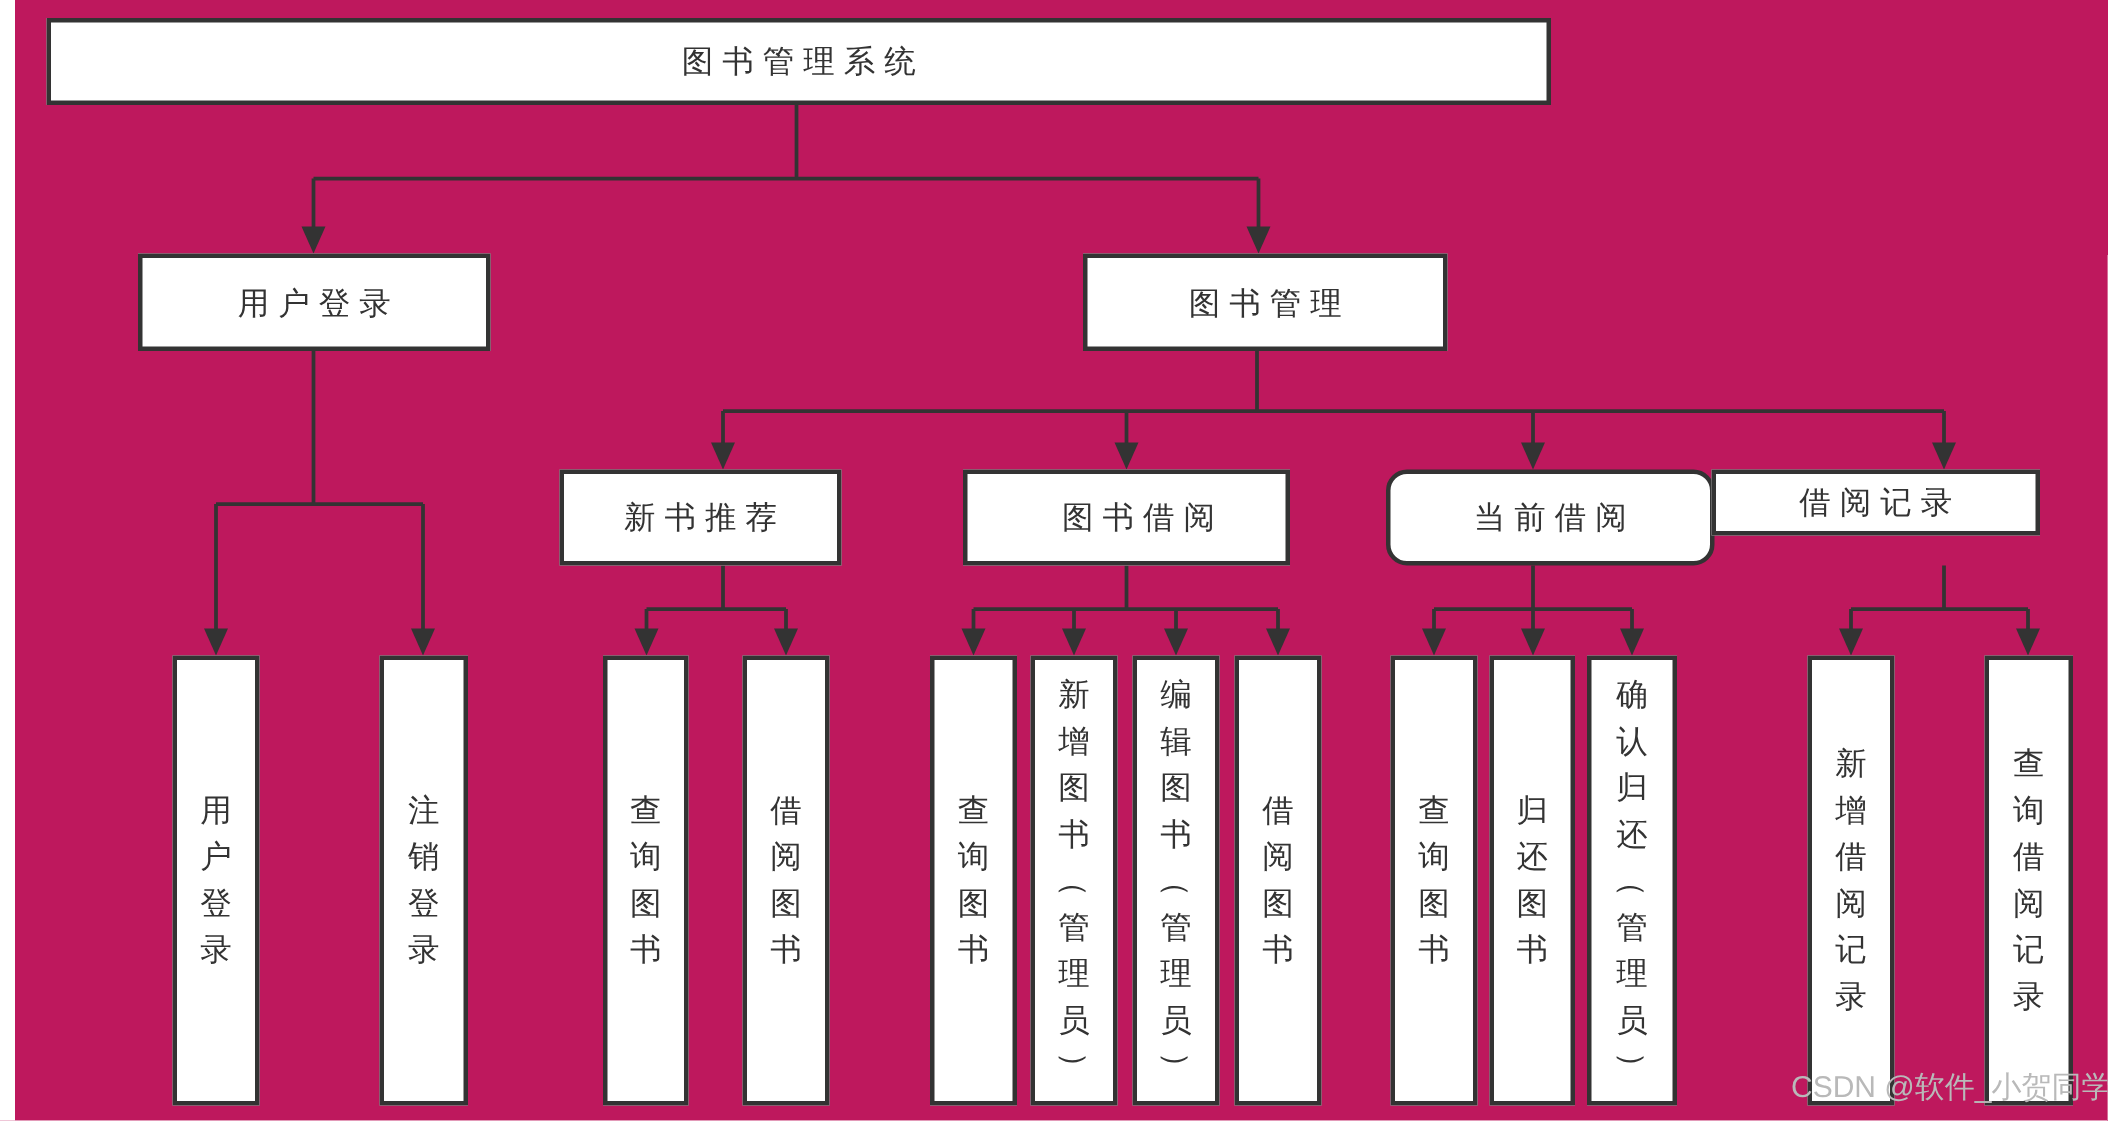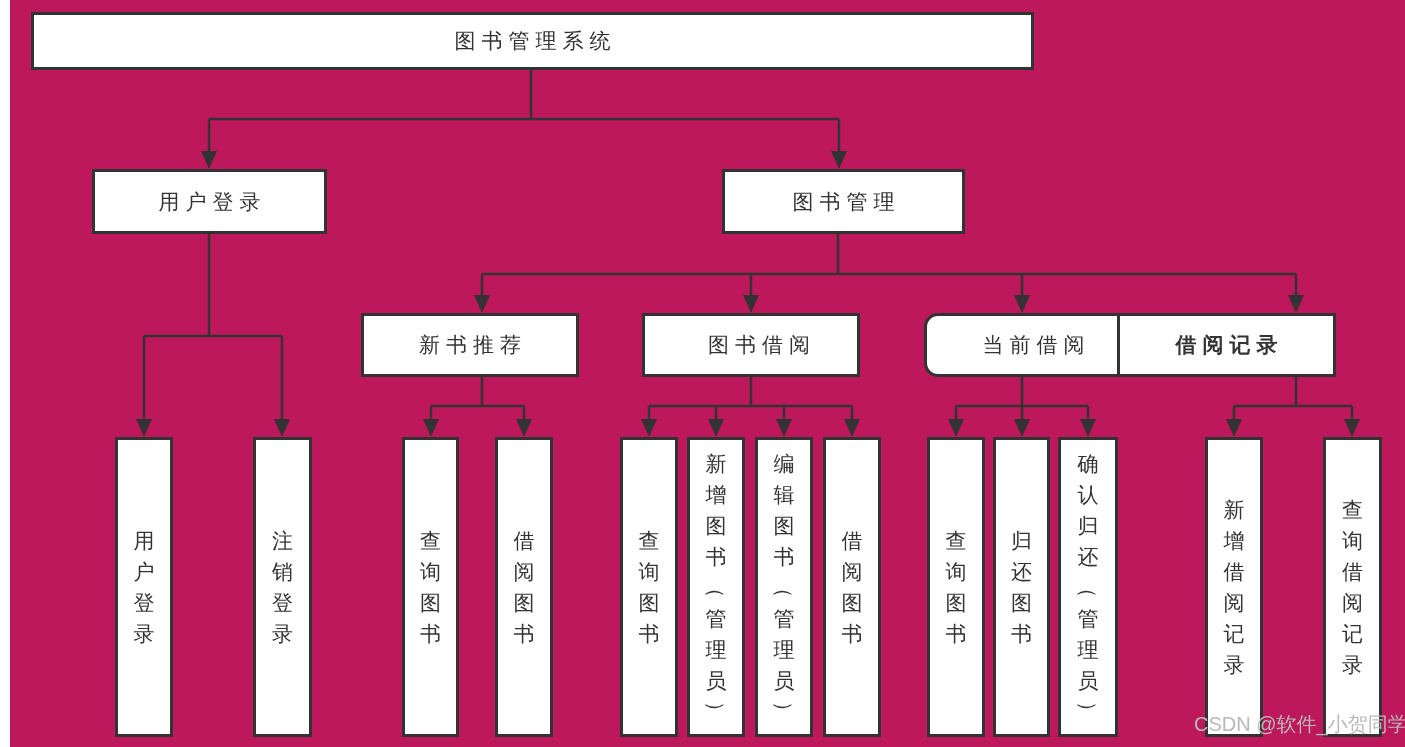--- a/index.html
+++ b/index.html
@@ -102,30 +102,30 @@
     <span class="hlabel">图书管理系统</span>
   </div>
 
   <div class="box" style="left:82px;top:169px;width:235px;height:65px;">
     <span class="hlabel">用户登录</span>
   </div>
   <div class="box" style="left:712px;top:169px;width:243px;height:65px;">
     <span class="hlabel">图书管理</span>
   </div>
 
-  <div class="box" style="left:351px;top:313px;width:218px;height:64px;">
+  <div class="box" style="left:363px;top:313px;width:188px;height:64px;">
     <span class="hlabel">新书推荐</span>
   </div>
   <div class="box" style="left:632px;top:313px;width:218px;height:64px;padding-left:16px;">
     <span class="hlabel">图书借阅</span>
   </div>
   <div class="box" style="left:914px;top:313px;width:219px;height:64px;border-radius:14px;">
     <span class="hlabel">当前借阅</span>
   </div>
-  <div class="box" style="left:1107px;top:313px;width:219px;height:64px;font-weight:bold;">
+  <div class="box" style="left:1131px;top:313px;width:219px;height:44px;">
     <span class="hlabel">借阅记录</span>
   </div>
 
   <div class="box" style="left:105px;top:437px;width:58px;height:300px;">
     <span class="vtext">
         <span>用</span>
         <span>户</span>
         <span>登</span>
         <span>录</span>
       </span>

